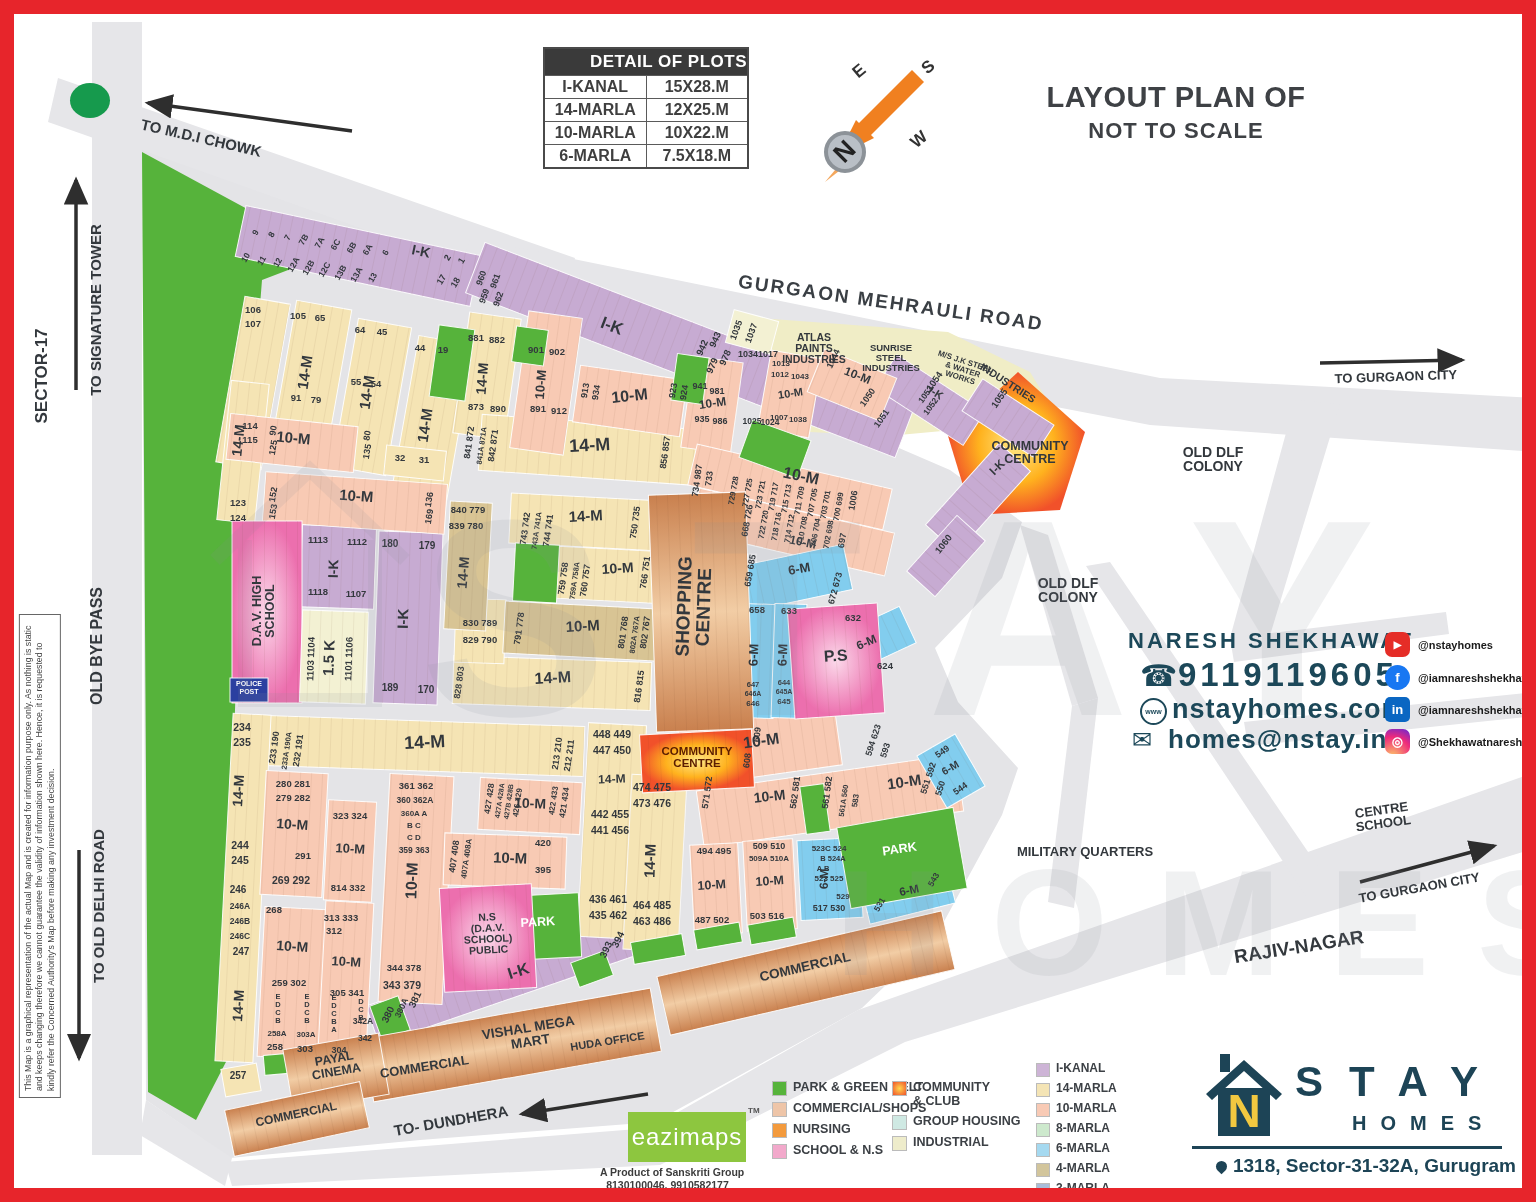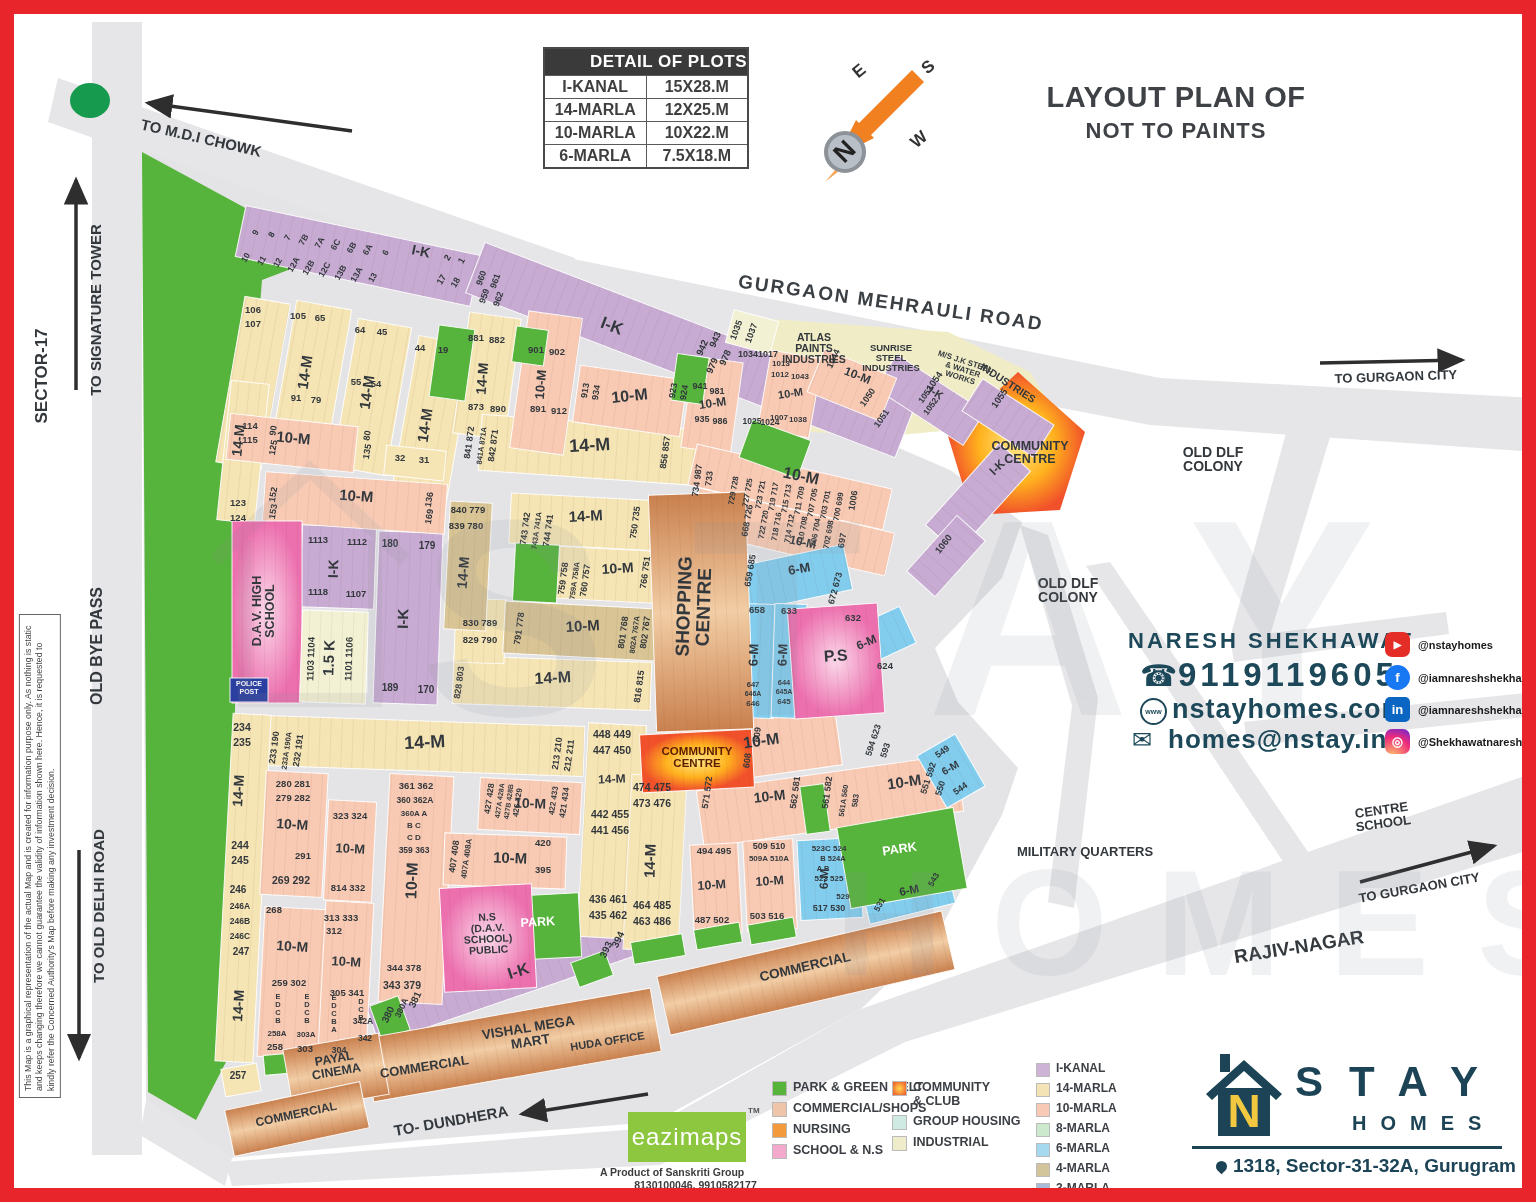--- a/index.html
+++ b/index.html
@@ -41,21 +41,21 @@
   .stay{left:1295px;top:1058px;font-size:42px;font-weight:700;color:#1d4456;letter-spacing:26px;}
   .homes{left:1352px;top:1112px;font-size:20px;font-weight:700;color:#1d4456;letter-spacing:14px;}
   .underline{left:1192px;top:1146px;width:310px;height:3px;background:#1d4456;}
   .addr{left:1196px;top:1155px;width:320px;text-align:right;font-size:19px;font-weight:800;color:#1d4456;}
   .pin{display:inline-block;width:11px;height:11px;background:#1d4456;border-radius:50% 50% 50% 0;
        transform:rotate(-45deg);margin-right:6px;}
   .ezbox{left:628px;top:1112px;width:118px;height:50px;background:#8dc63f;color:#fff;
          display:flex;align-items:center;justify-content:center;font-size:24px;letter-spacing:1px;}
   .eztm{left:748px;top:1106px;font-size:8px;font-weight:700;color:#555;}
   .ezl1{left:600px;top:1166px;width:175px;font-size:10.5px;font-weight:800;color:#3c3c3c;}
-  .ezl2{left:608px;top:1179px;width:175px;text-align:center;font-size:10.5px;font-weight:700;color:#3c3c3c;}
+  .ezl2{left:580px;top:1179px;width:175px;text-align:center;font-size:10.5px;font-weight:700;color:#3c3c3c;}
   
   .disc{left:40px;top:856px;width:470px;transform:translate(-50%,-50%) rotate(-90deg);
         border:1.2px solid #666;padding:3px 6px;font-size:8.8px;color:#444;line-height:1.3;z-index:6;background:#fff;}
   .greendot{left:70px;top:83px;width:40px;height:35px;border-radius:50%;background:#169a4d;z-index:4;}
 </style>
 </head>
 <body>
 
 <div class="stage">
 
@@ -621,21 +621,21 @@
     <path d="M56,95 L62,103 L25,132 Z" fill="#f4a75c"></path>
     <circle cx="45" cy="102" r="19" fill="#b9bfc6" stroke="#8c9298" stroke-width="4"></circle>
     <text x="45" y="110" font-size="26" font-weight="800" fill="#222" text-anchor="middle" transform="rotate(-45 45 102)">N</text>
     <text x="55" y="30" font-size="17" font-weight="800" fill="#333" transform="rotate(-40 55 25)">E</text>
     <text x="124" y="26" font-size="17" font-weight="800" fill="#333" transform="rotate(-40 124 21)">S</text>
     <text x="113" y="100" font-size="17" font-weight="800" fill="#333" transform="rotate(-40 113 95)">W</text>
   </svg>
 
   <div class="abs titleblk">
     <div class="t1">LAYOUT PLAN OF</div>
-    <div class="t3">NOT TO PAINTS</div>
+    <div class="t3">NOT TO SCALE</div>
   </div>
 
   <div class="abs contact cname">NARESH SHEKHAWAT</div>
   <div class="abs cicon" style="left:1140px;top:658px;font-size:30px;">☎</div>
   <div class="abs contact cphone">9119119605</div>
   <div class="abs wwwcircle">
       <span>www</span>
     </div>
   <div class="abs contact cweb">nstayhomes.com</div>
   <div class="abs cicon" style="left:1132px;top:726px;font-size:24px;">✉</div>

